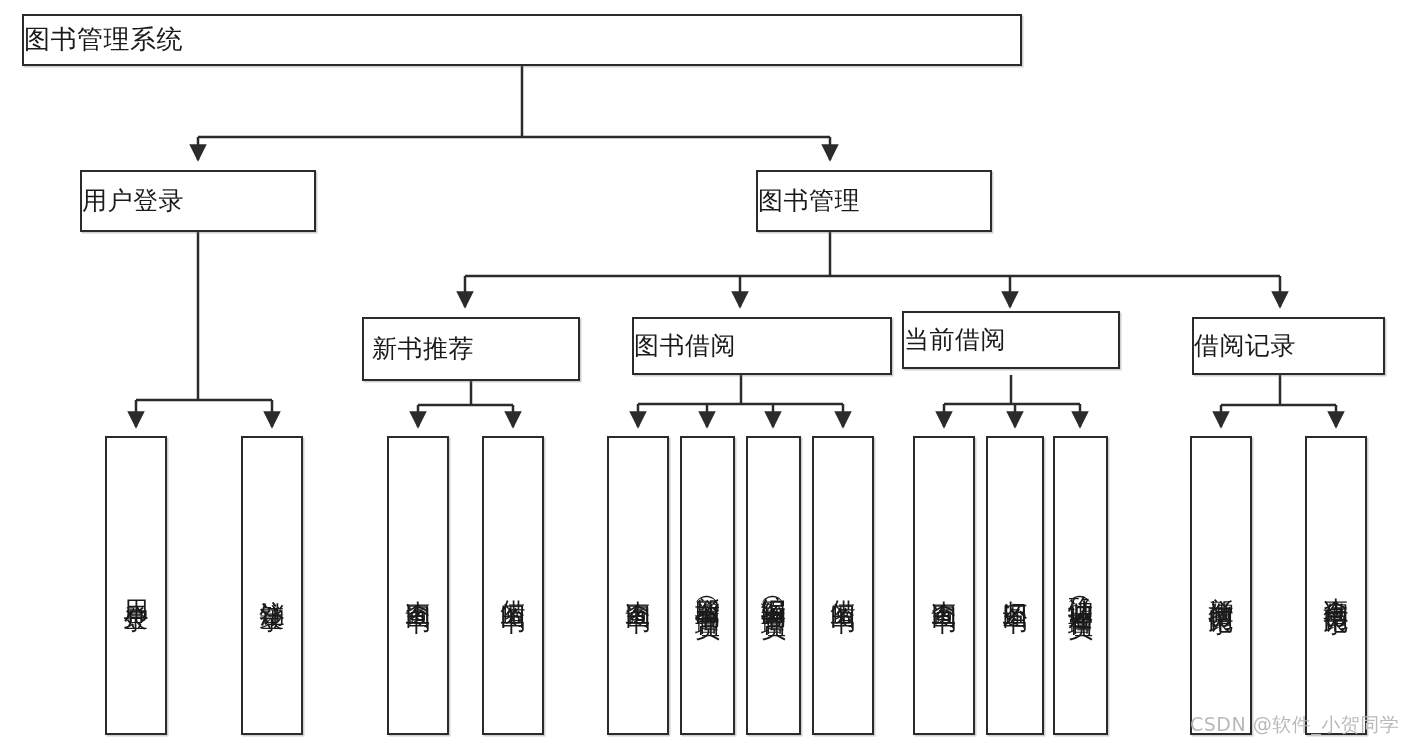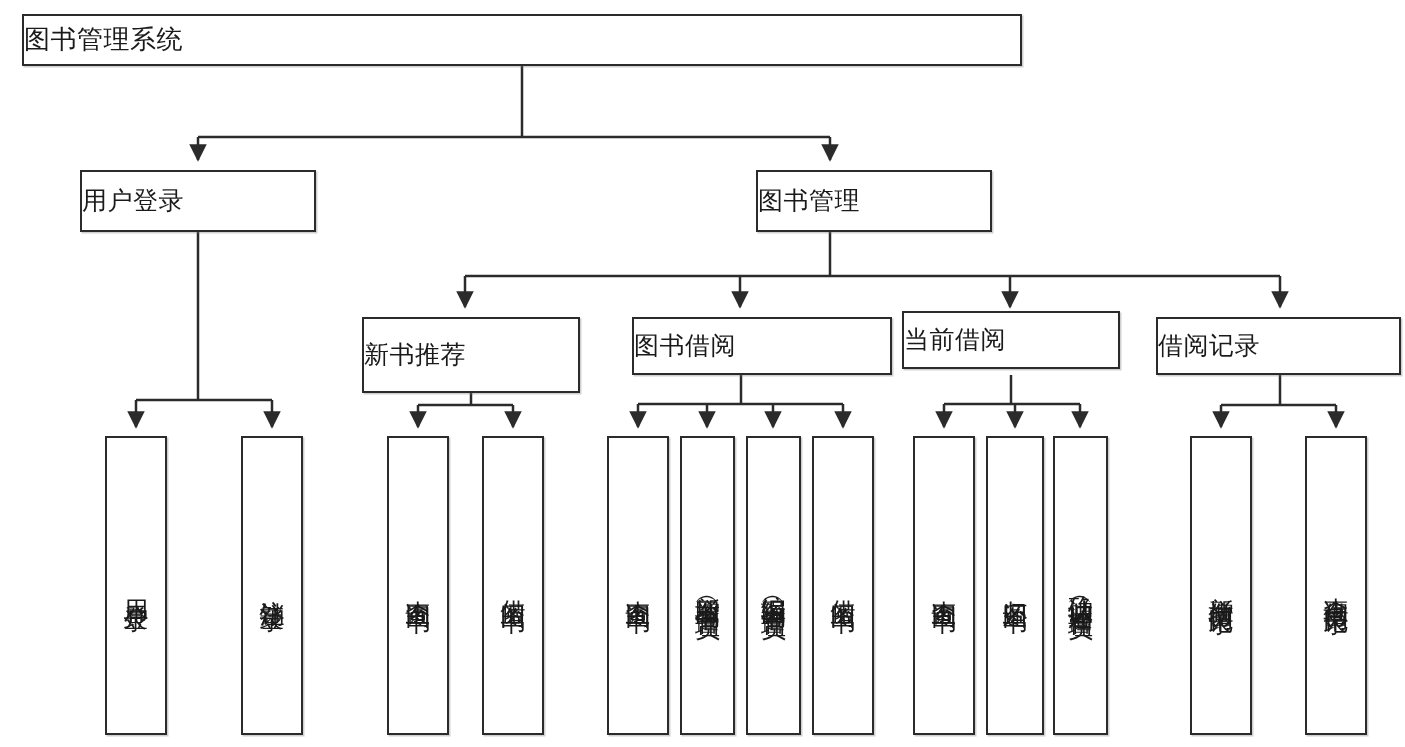--- a/index.html
+++ b/index.html
@@ -139,30 +139,30 @@
     <span class="label">图书管理系统</span>
   </div>
 
   <div class="node horiz" style="left: 80px; top: 170px; width: 236px; height: 62px;">
     <span class="label">用户登录</span>
   </div>
   <div class="node horiz" style="left: 712px; top: 170px; width: 236px; height: 62px; margin-left: 44px;">
     <span class="label">图书管理</span>
   </div>
 
-  <div class="node horiz" style="left: 362px; top: 317px; width: 218px; height: 76px;">
+  <div class="node horiz" style="left: 362px; top: 317px; width: 218px; height: 64px; padding-left: 8px;">
     <span class="label">新书推荐</span>
   </div>
   <div class="node horiz" style="left: 632px; top: 317px; width: 260px; height: 58px;">
     <span class="label">图书借阅</span>
   </div>
   <div class="node horiz" style="left: 902px; top: 311px; width: 218px; height: 58px;">
     <span class="label">当前借阅</span>
   </div>
-  <div class="node horiz" style="left: 1156px; top: 317px; width: 245px; height: 58px;">
+  <div class="node horiz" style="left: 1192px; top: 317px; width: 193px; height: 58px;">
     <span class="label">借阅记录</span>
   </div>
 
   <div class="node vert" style="left: 105px; top: 436px; width: 62px; height: 299px;">
     <span class="label">用户登录</span>
   </div>
   <div class="node vert" style="left: 241px; top: 436px; width: 62px; height: 299px;">
     <span class="label">注销登录</span>
   </div>
   <div class="node vert" style="left: 387px; top: 436px; width: 62px; height: 299px;">
@@ -192,14 +192,15 @@
   <div class="node vert topalign" style="left: 1053px; top: 436px; width: 55px; height: 299px;">
     <span class="label">确认归还（管理员）</span>
   </div>
   <div class="node vert" style="left: 1190px; top: 436px; width: 62px; height: 299px;">
     <span class="label">新增借阅记录</span>
   </div>
   <div class="node vert" style="left: 1305px; top: 436px; width: 62px; height: 299px;">
     <span class="label">查询借阅记录</span>
   </div>
 
+  <div class="watermark" style="left: 1190px; top: 712px;">CSDN @软件_小贺同学</div>
 
 </div>
 
 </body></html>

